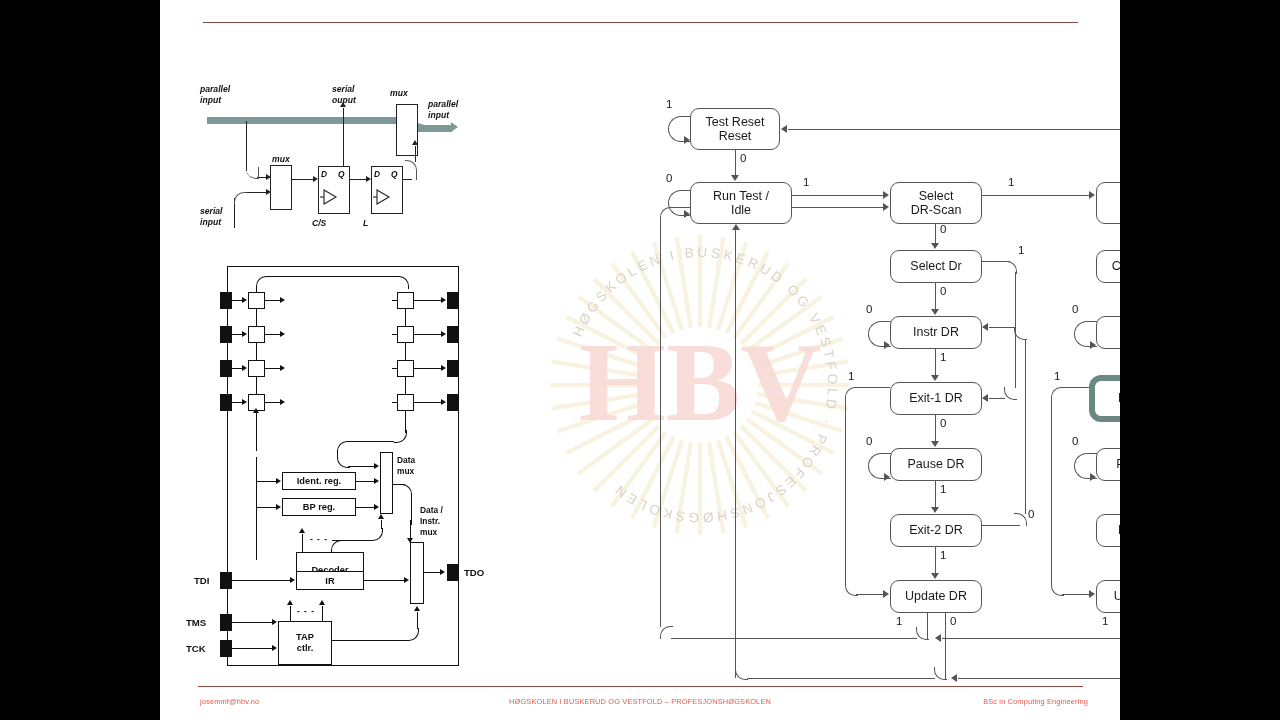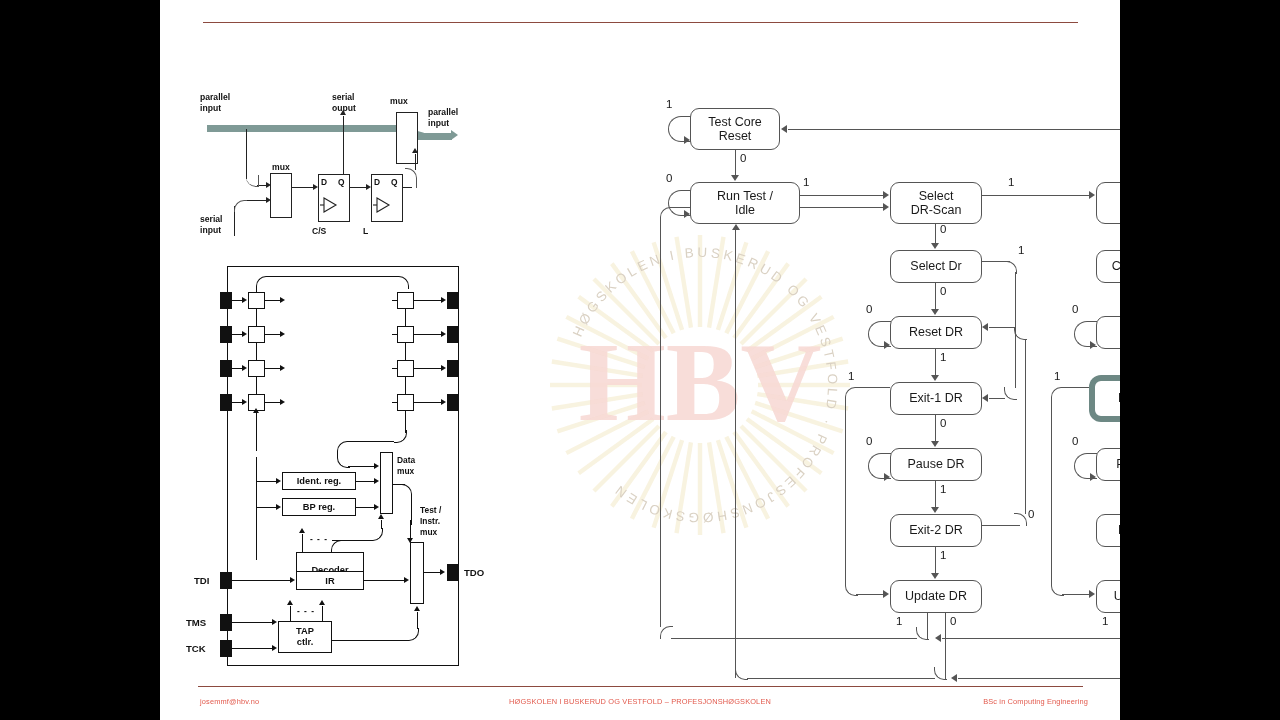--- a/index.html
+++ b/index.html
@@ -80,21 +80,21 @@
   .tl{position:absolute;font-size:11.5px;color:#1a1a1a;z-index:7;}
 
   
   .selfloop{
     position:absolute;width:22px;height:26px;z-index:2;
     border:1.2px solid #555;border-right:none;
     border-top-left-radius:13px;border-bottom-left-radius:13px;
   }
 
   
-  #sch{position:absolute;left:40px;top:92px;width:290px;height:160px;}
+  #sch{position:absolute;left:40px;top:84px;width:290px;height:160px;font-style:italic;}
   #sch .bx{position:absolute;border:1.1px solid #222;background:#fff;box-sizing:border-box;}
   #sch .lb{position:absolute;font-size:8.6px;font-weight:bold;color:#111;line-height:1.18;white-space:nowrap;}
   #sch .wire{position:absolute;background:#222;}
   #sch .wh{height:1.1px;}
   #sch .wv{width:1.1px;}
   #sch .bus{position:absolute;background:#7f9a96;}
   #sch .ffq{position:absolute;font-size:8.4px;font-weight:bold;color:#111;}
   #sch .ah{position:absolute;width:0;height:0;}
   #sch .ah-r{border-top:3px solid transparent;border-bottom:3px solid transparent;border-left:5px solid #222;}
   #sch .ah-u{border-left:3px solid transparent;border-right:3px solid transparent;border-bottom:5px solid #222;}
@@ -444,21 +444,21 @@
       <div class="ah ah-r" style="left:78px;top:216px;"></div>
       <div class="w wh" style="left:58px;top:245px;width:21px;"></div>
       <div class="ah ah-r" style="left:78px;top:242px;"></div>
 
       <div class="w wh" style="left:158px;top:219px;width:19px;"></div>
       <div class="ah ah-r" style="left:176px;top:216px;"></div>
       <div class="w wh" style="left:158px;top:245px;width:19px;"></div>
       <div class="ah ah-r" style="left:176px;top:242px;"></div>
 
       <div class="bx" style="left:212px;top:280px;width:14px;height:62px;"></div>
-      <div class="lb" style="left:222px;top:243px;">Test /</div>
+      <div class="lb" style="left:222px;top:243px;">Data /</div>
       <div class="lb" style="left:222px;top:254px;">Instr.</div>
       <div class="lb" style="left:222px;top:265px;">mux</div>
 
       <div class="w wh" style="left:195px;top:222px;width:12px;"></div>
       <div class="crn" style="left:201px;top:222px;width:12px;height:40px;border-left:none;border-bottom:none;border-top-right-radius:10px;"></div>
       <div class="w wv" style="left:212px;top:258px;height:22px;"></div>
       <div class="ah ah-d" style="left:209px;top:276px;"></div>
 
       <div class="bx" style="left:98px;top:290px;width:68px;height:36px;">
         <span>Decoder</span>
@@ -476,21 +476,21 @@
       <div class="crn" style="left:172px;top:266px;width:12px;height:12px;border-left:none;border-top:none;border-bottom-right-radius:10px;"></div>
       <div class="w wv" style="left:183px;top:258px;height:9px;"></div>
       <div class="ah ah-u" style="left:180px;top:252px;"></div>
 
       <div class="w wh" style="left:58px;top:318px;width:35px;"></div>
       <div class="ah ah-r" style="left:92px;top:315px;"></div>
 
       <div class="w wh" style="left:166px;top:318px;width:41px;"></div>
       <div class="ah ah-r" style="left:206px;top:315px;"></div>
 
-      <div class="bx" style="left:80px;top:359px;width:54px;height:32px;flex-direction:column;line-height:1.18;align-items:center;">
+      <div class="bx" style="left:80px;top:359px;width:54px;height:44px;flex-direction:column;line-height:1.18;align-items:center;">
         <span>TAP</span>
         <span>ctlr.</span>
       </div>
       <div class="lb" style="left:99px;top:344px;letter-spacing:1px;">- - -</div>
       <div class="w wv" style="left:92px;top:344px;height:15px;"></div>
       <div class="ah ah-u" style="left:89px;top:338px;"></div>
       <div class="w wv" style="left:124px;top:344px;height:15px;"></div>
       <div class="ah ah-u" style="left:121px;top:338px;"></div>
 
       <div class="w wh" style="left:134px;top:378px;width:75px;"></div>
@@ -514,38 +514,38 @@
 
       <div class="pad" style="left:22px;top:378px;"></div>
       <div class="lbp" style="left:-12px;top:381px;">TCK</div>
       <div class="w wh" style="left:34px;top:386px;width:41px;"></div>
       <div class="ah ah-r" style="left:74px;top:383px;"></div>
     </div>
 
     <div class="dg" style="left:330px;top:95px;width:620px;height:580px;">
 
       <div class="state" style="left:200px;top:13px;width:90px;height:42px;">
-        <span><span>Test Core</span><br>
+        <span><span>Test Reset</span><br>
         <span>Reset</span></span>
       </div>
 
-      <div class="state" style="left:200px;top:87px;width:110px;height:42px;">
+      <div class="state" style="left:200px;top:87px;width:102px;height:42px;">
         <span><span>Run Test /</span><br>
         <span>Idle</span></span>
       </div>
 
       <div class="state" style="left:400px;top:87px;width:92px;height:42px;">
         <span><span>Select</span><br>
         <span>DR-Scan</span></span>
       </div>
       <div class="state" style="left:400px;top:155px;width:92px;height:33px;">
         <span>Select Dr</span>
       </div>
       <div class="state" style="left:400px;top:221px;width:92px;height:33px;">
-        <span>Reset DR</span>
+        <span>Instr DR</span>
       </div>
       <div class="state" style="left:400px;top:287px;width:92px;height:33px;">
         <span>Exit-1 DR</span>
       </div>
       <div class="state" style="left:400px;top:353px;width:92px;height:33px;">
         <span>Pause DR</span>
       </div>
       <div class="state" style="left:400px;top:419px;width:92px;height:33px;">
         <span>Exit-2 DR</span>
       </div>

